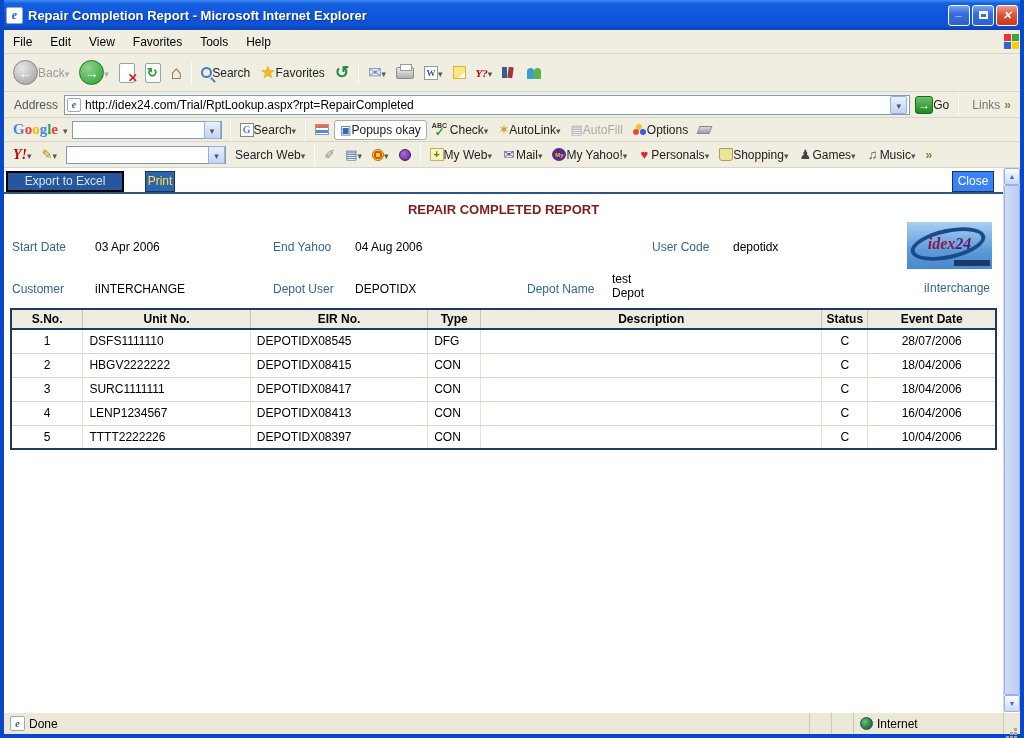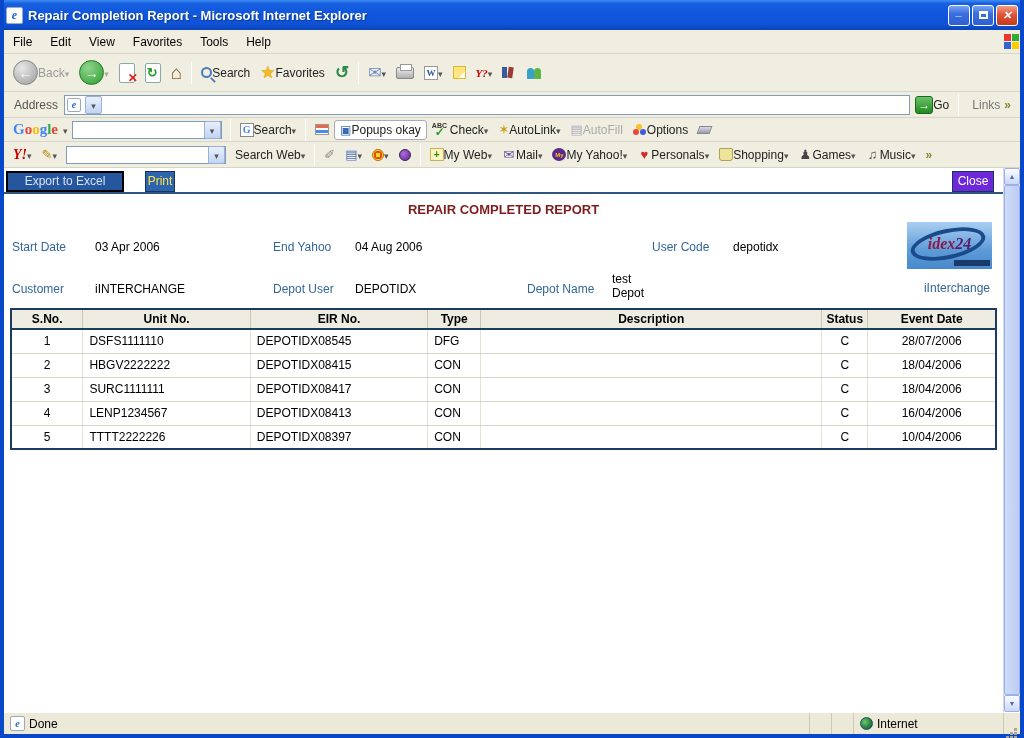--- a/index.html
+++ b/index.html
@@ -127,21 +127,21 @@
   [data-name="games-icon"]::before { content:"♟"; color:#444; font-size:13px; }
   [data-name="music-icon"]::before { content:"♫"; color:#555; font-size:13px; }
 
   
   .content { height:544px; background:#fff; position:relative; font-size:12px; }
   .action-bar { position:absolute; top:0; left:0; right:17px; height:26px; background:#fff; border-bottom:2px solid #30557f; }
   .btn-export { position:absolute; left:2px; top:3px; width:118px; height:21px; background:#26579e; border:2px solid #000;
     color:#d6e4f7; font-size:12px; text-align:center; line-height:17px; }
   .btn-print { position:absolute; left:141px; top:3px; width:30px; height:21px; background:#2e64ad; border:1px solid #16345e;
     color:#fde047; font-size:12px; text-align:center; line-height:19px; }
-  .btn-close { position:absolute; right:9px; top:3px; width:42px; height:21px; background:#6d28d9; border:1px solid #16345e;
+  .btn-close { position:absolute; right:9px; top:3px; width:42px; height:21px; background:#3b82f6; border:1px solid #16345e;
     color:#fff; font-size:12px; text-align:center; line-height:19px; }
   .report-title { position:absolute; top:34px; left:0; right:17px; text-align:center; font-weight:bold; font-size:13px; color:#7f1d1d; }
   .fld-label { position:absolute; color:#336699; }
   .fld-value { position:absolute; color:#000; }
   .logo-box { position:absolute; top:54px; right:28px; width:85px; height:47px; overflow:hidden;
     background:linear-gradient(180deg,#aacff2 0%,#5d9bd8 60%,#4888cc 100%); }
   .logo-ellipse { position:absolute; left:3px; top:7px; width:76px; height:30px; border:4px solid #1a4a8a; border-radius:50%; transform:rotate(-12deg); }
   .logo-text { position:absolute; left:0; right:0; top:13px; text-align:center; font:bold italic 16px "Liberation Serif",serif; }
   .logo-text .p1 { color:#8a1a4a; } .logo-text .p2 { color:#5a1a6a; }
   .logo-tag { position:absolute; right:2px; bottom:3px; width:36px; height:6px; background:#1a3a6a; }
@@ -277,20 +277,21 @@
       </span>
     <span class="tb-btn" data-name="messenger-button">
         <span data-name="messenger-icon"></span>
       </span>
   </div>
 
   <div class="tbar addrbar" data-name="address-bar">
     <span class="addr-label" data-name="address-label">Address</span>
     <span class="addr-input" data-name="address-input">
       <span class="doc-icon" data-name="ie-page-icon">e</span>
+      <span class="addr-url" data-name="address-url">http://idex24.com/Trial/RptLookup.aspx?rpt=RepairCompleted</span>
       <span class="combo-btn" data-name="address-dropdown-button">
           <span class="dd" data-name="chevron-down-icon"></span>
         </span>
     </span>
     <span class="tb-btn" data-name="go-button">
       <span data-name="go-icon"></span>
       <span>Go</span>
     </span>
     <span class="tb-sep" data-name="toolbar-separator"></span>
     <span class="tb-btn" data-name="links-button">

